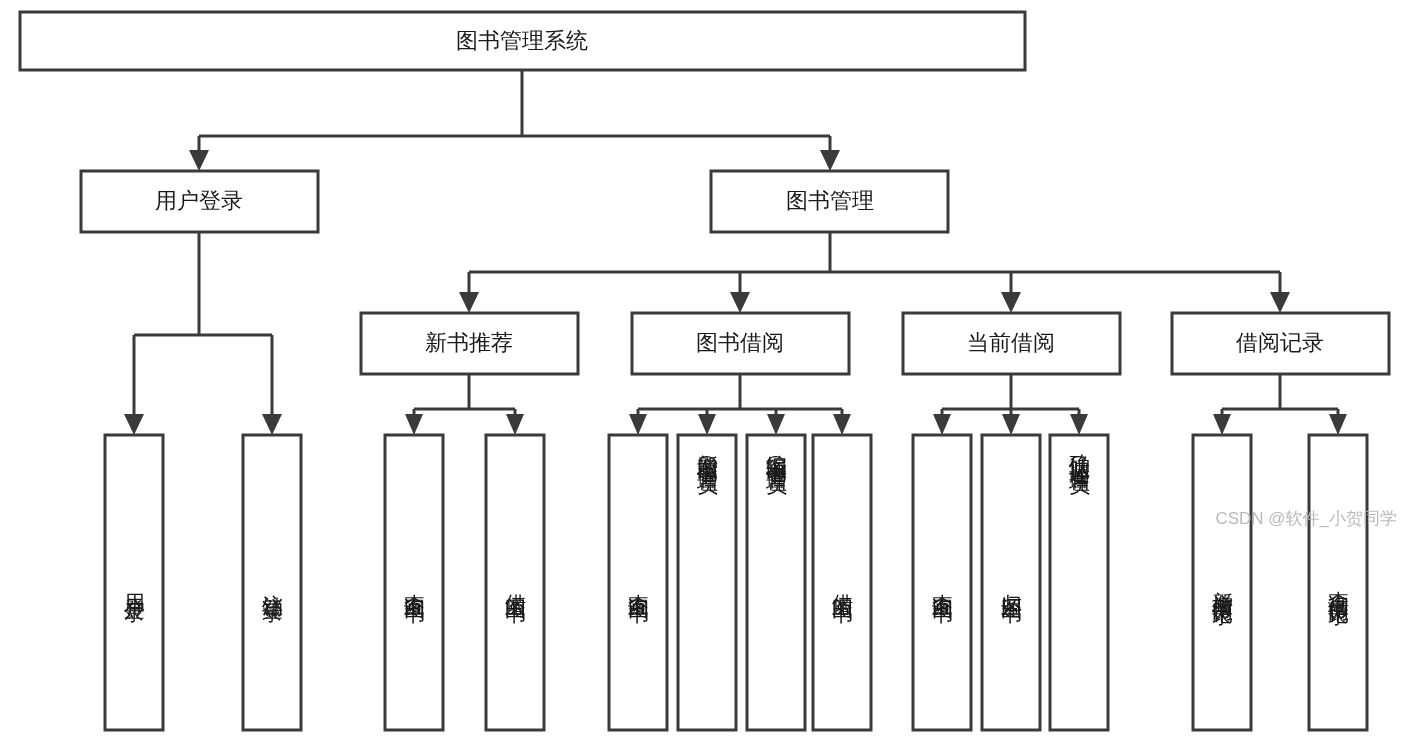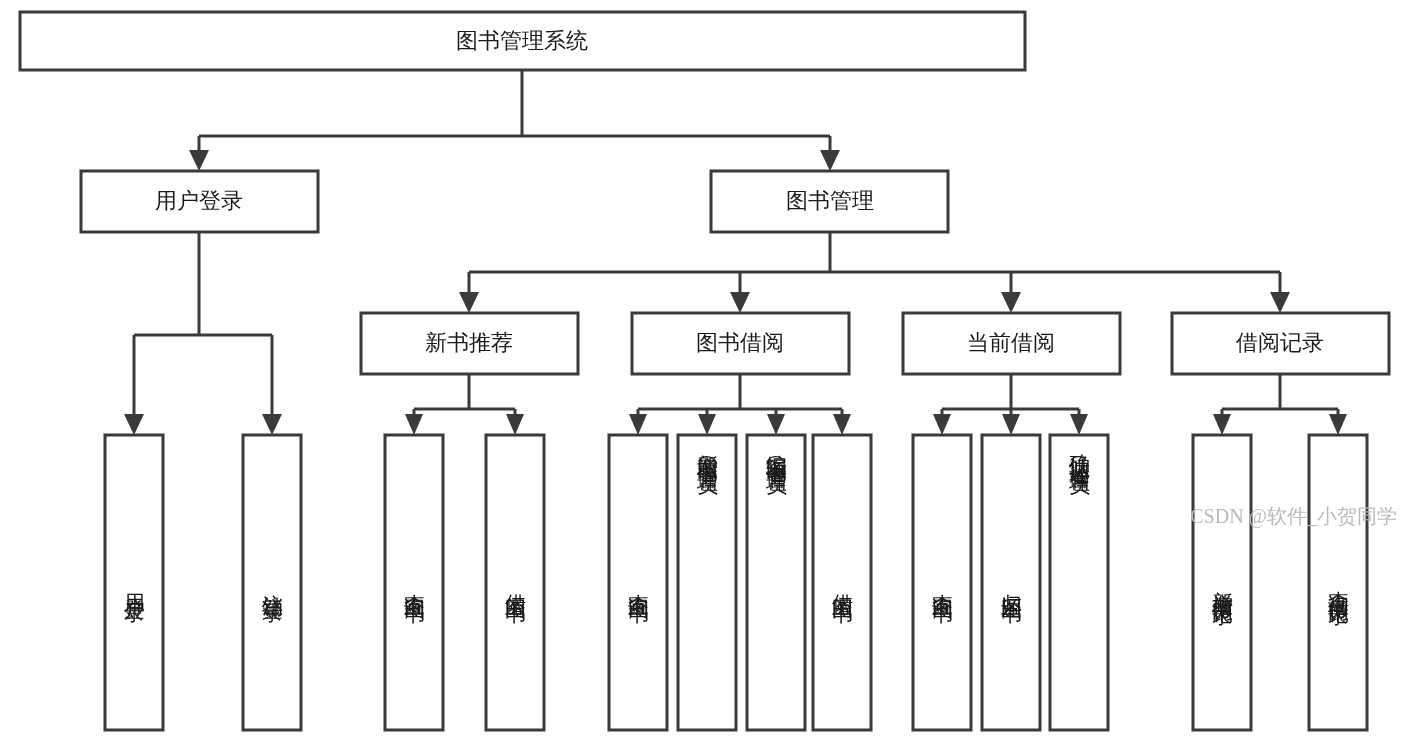--- a/index.html
+++ b/index.html
@@ -51,22 +51,22 @@
     font-family: "DejaVu Sans", "Liberation Sans", sans-serif;
     font-size: 22px;
     fill: #1a1a1a;
     text-anchor: middle;
     dominant-baseline: middle;
   }
   .watermark-text {
     position: absolute;
     right: 8px;
     bottom: 6px;
-    font-family: Liberation Serif, serif;
-    font-size: 20px;
+    font-family: Liberation Sans, sans-serif;
+    font-size: 17px;
     color: #b9b9b9;
     white-space: nowrap;
     pointer-events: none;
     user-select: none;
   }
 </style>
 </head>
 <body>
 
 <div id="diagram-root">

